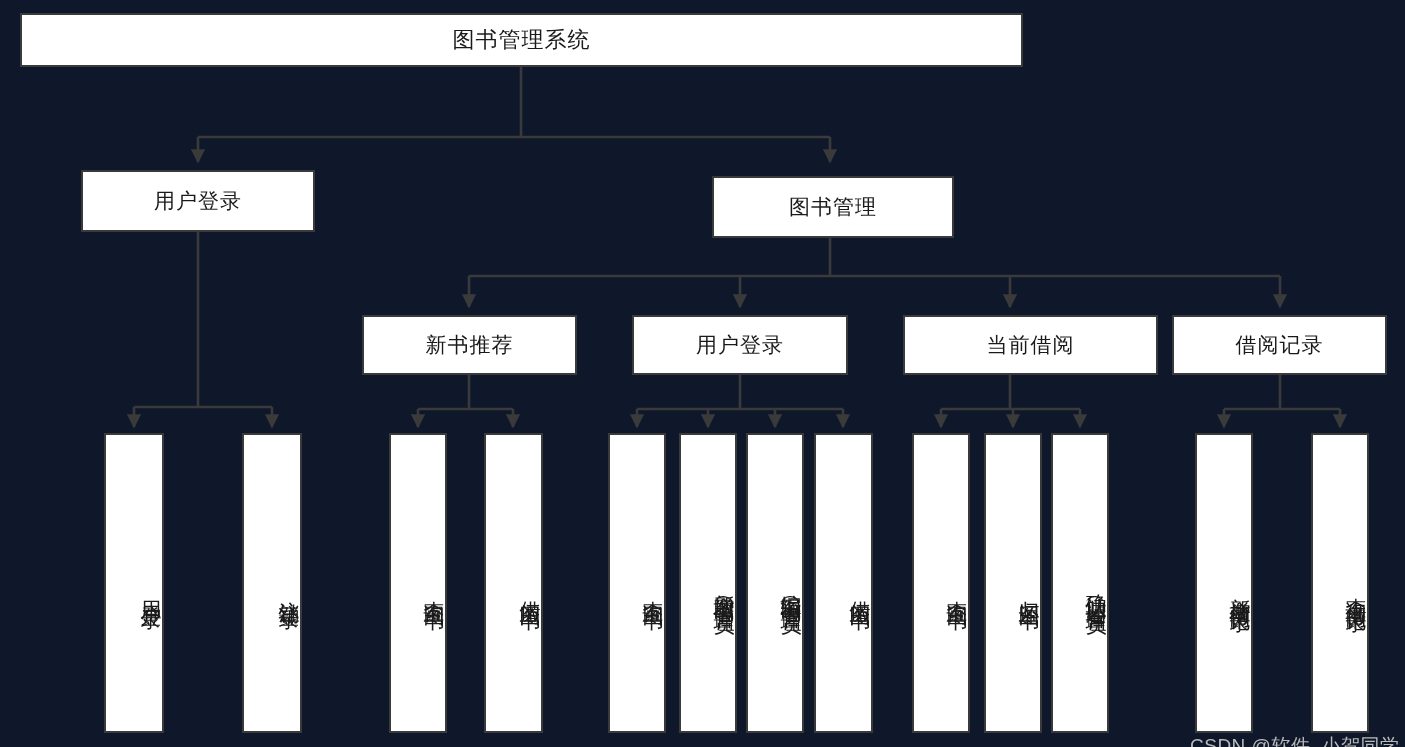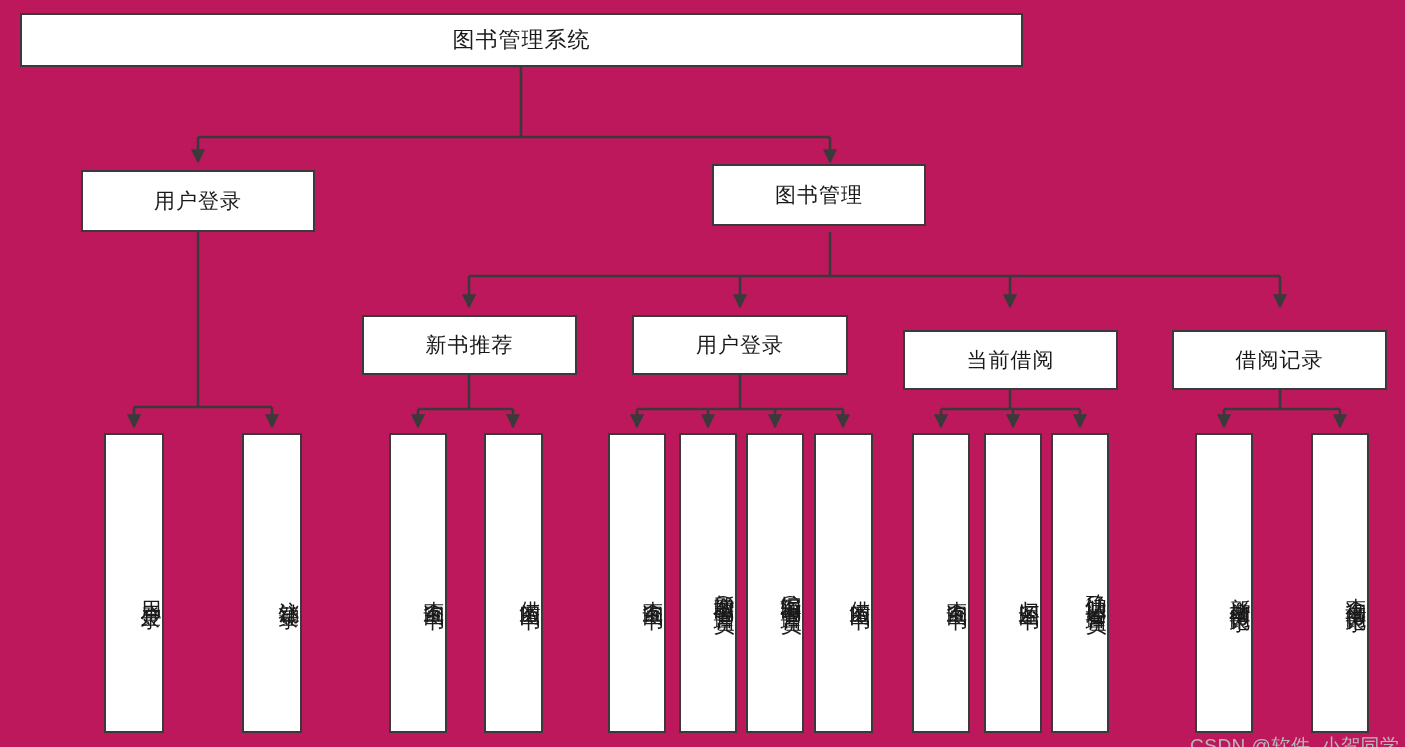--- a/index.html
+++ b/index.html
@@ -7,21 +7,21 @@
     padding: 0;
     background: #ffffff;
   }
   body {
     font-family: "Liberation Sans", "DejaVu Sans", sans-serif;
   }
   #canvas {
     position: relative;
     width: 1405px;
     height: 747px;
-    background: #be185d;
+    background: #0f172a;
     overflow: hidden;
   }
   #edges {
     position: absolute;
     left: 0;
     top: 0;
     width: 1405px;
     height: 747px;
     pointer-events: none;
   }
@@ -121,34 +121,34 @@
     </g>
   </svg>
 
   <div class="node root" style="left:20px; top:13px; width:1003px; height:54px;">
     <span>图书管理系统</span>
   </div>
 
   <div class="node" style="left:81px; top:170px; width:234px; height:62px;">
     <span>用户登录</span>
   </div>
-  <div class="node" style="left:712px; top:164px; width:214px; height:62px;">
+  <div class="node" style="left:712px; top:176px; width:242px; height:62px;">
     <span>图书管理</span>
   </div>
 
   <div class="node" style="left:362px; top:315px; width:215px; height:60px;text-align:center;">
     <span>新书推荐</span>
   </div>
   <div class="node" style="left:632px; top:315px; width:216px; height:60px;">
     <span>用户登录</span>
   </div>
-  <div class="node" style="left:903px; top:315px; width:215px; height:60px;margin-top:15px;">
+  <div class="node" style="left:903px; top:315px; width:255px; height:60px;">
     <span>当前借阅</span>
   </div>
-  <div class="node" style="left:1172px; top:315px; width:215px; height:60px;margin-top:15px;">
+  <div class="node" style="left:1172px; top:315px; width:215px; height:60px;">
     <span>借阅记录</span>
   </div>
 
   <div class="node leaf" style="left:104px; top:433px; width:60px; height:300px;">
     <span class="vtext">用户登录</span>
   </div>
   <div class="node leaf" style="left:242px; top:433px; width:60px; height:300px;">
     <span class="vtext">注销登录</span>
   </div>
   <div class="node leaf" style="left:389px; top:433px; width:58px; height:300px;">

